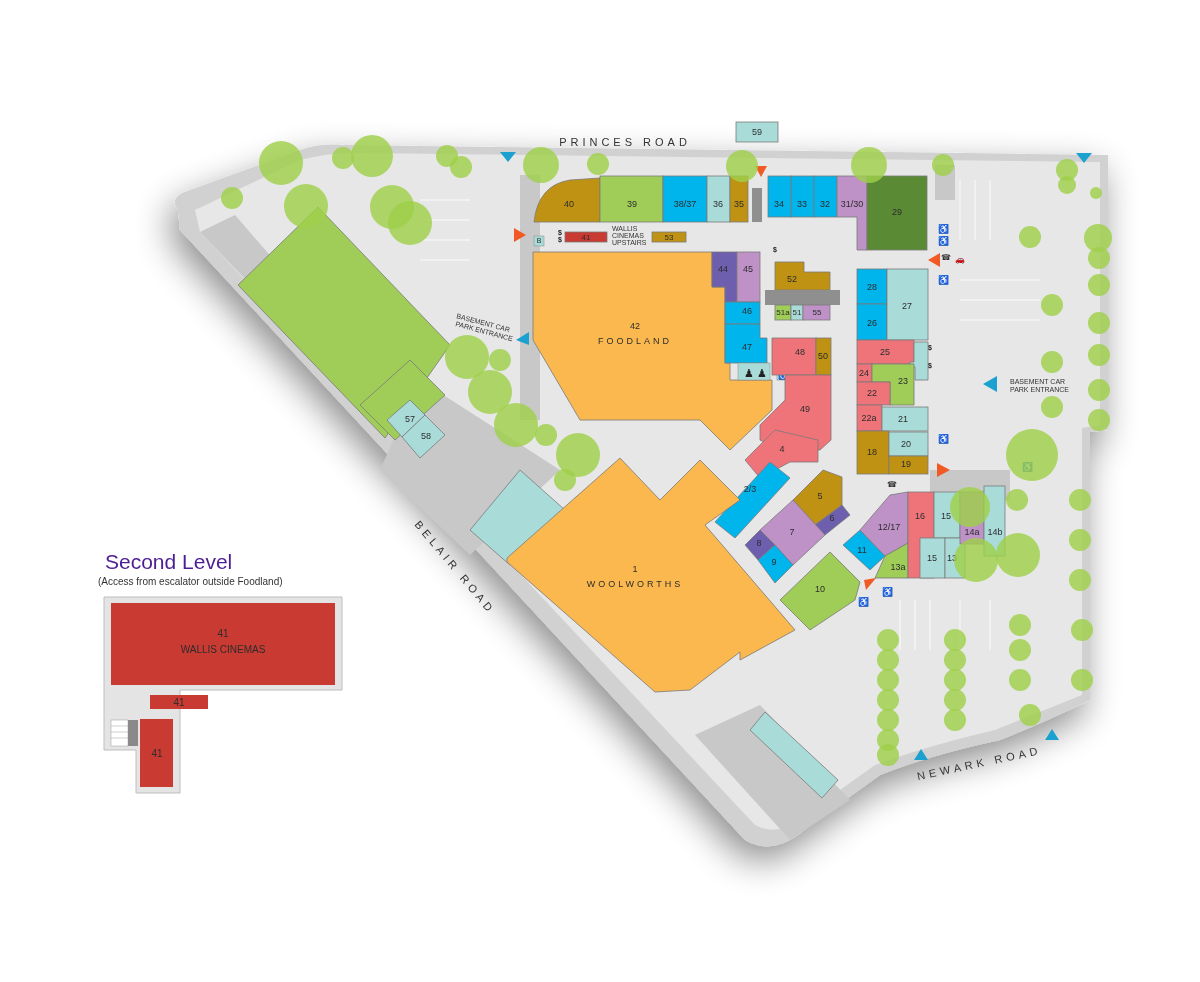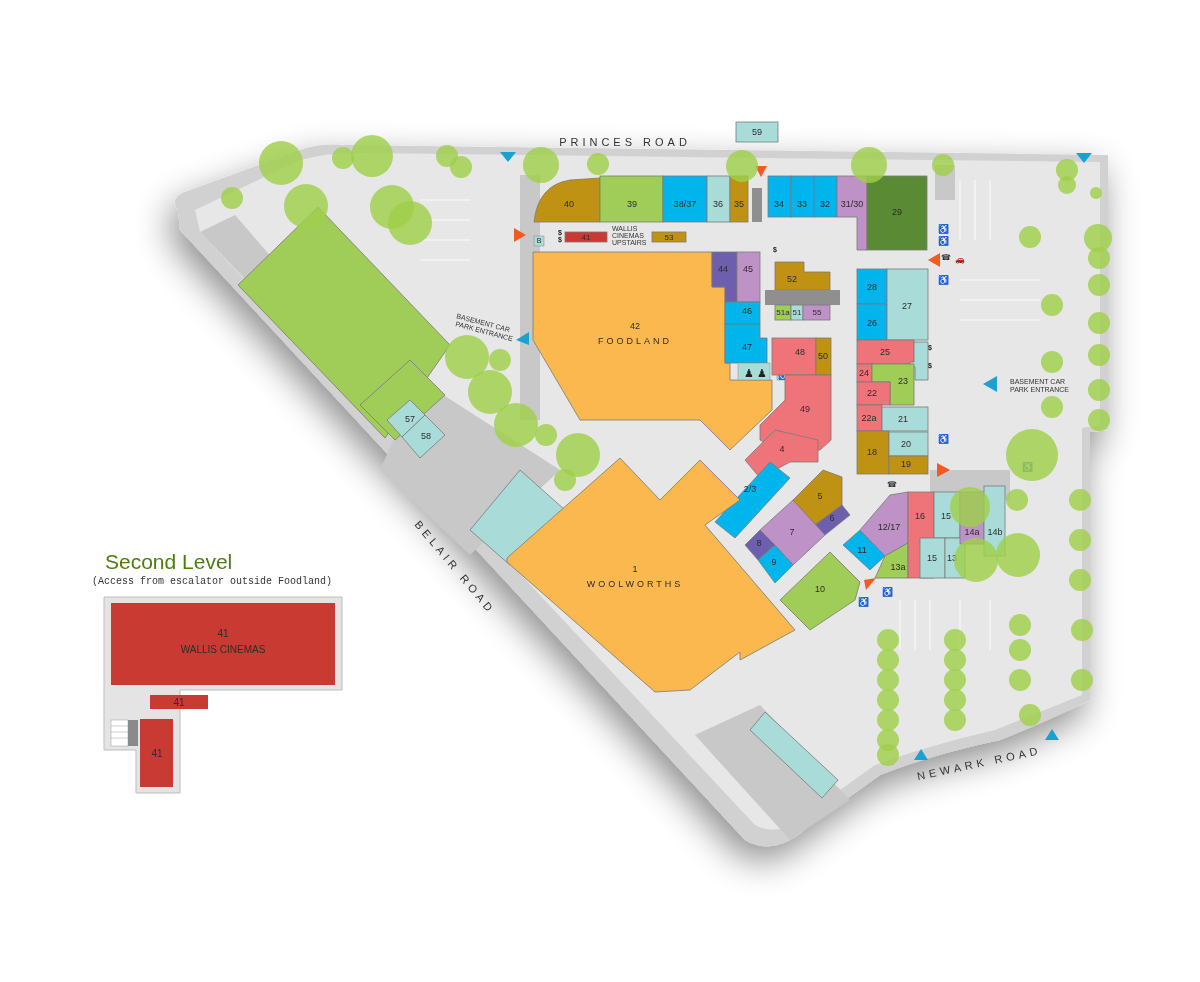--- a/index.html
+++ b/index.html
@@ -3,22 +3,22 @@
 <meta charset="utf-8">
 <style>
   html, body { margin: 0; padding: 0; background: #ffffff; }
   body { width: 1200px; height: 982px; position: relative; overflow: hidden; font-family: "Liberation Sans", sans-serif; }
   #map { position: absolute; left: 0; top: 0; width: 1200px; height: 982px; }
   .lbl { font-family: "Liberation Sans", sans-serif; fill: #2d2d2d; text-anchor: middle; dominant-baseline: middle; }
   .road { font-family: "Liberation Sans", sans-serif; fill: #333; letter-spacing: 4px; font-size: 11px; text-anchor: middle; }
   .small { font-family: "Liberation Sans", sans-serif; fill: #333; font-size: 7px; }
   .tenancy { stroke: #7a7a7a; stroke-width: 0.8; cursor: pointer; }
   .tree { fill: #9fd04a; opacity: 0.82; }
-  .legend-title { position: absolute; left: 105px; top: 550px; font-size: 21px; color: #4d7c0f; font-family: "Liberation Sans", sans-serif; }
-  .legend-sub { position: absolute; left: 92px; top: 576px; font-size: 10px; color: #333; font-family: Liberation Mono, monospace; }
+  .legend-title { position: absolute; left: 105px; top: 550px; font-size: 21px; color: #4c1d95; font-family: "Liberation Sans", sans-serif; }
+  .legend-sub { position: absolute; left: 98px; top: 576px; font-size: 10px; color: #333; font-family: Liberation Sans, sans-serif; }
 </style>
 </head>
 <body>
 
 <svg id="map" viewBox="0 0 1200 982" xmlns="http://www.w3.org/2000/svg">
   <defs>
     <filter id="shadow" x="-10%" y="-10%" width="120%" height="130%">
       <feGaussianBlur in="SourceAlpha" stdDeviation="18"></feGaussianBlur>
       <feOffset dx="-6" dy="14"></feOffset>
       <feComponentTransfer>

